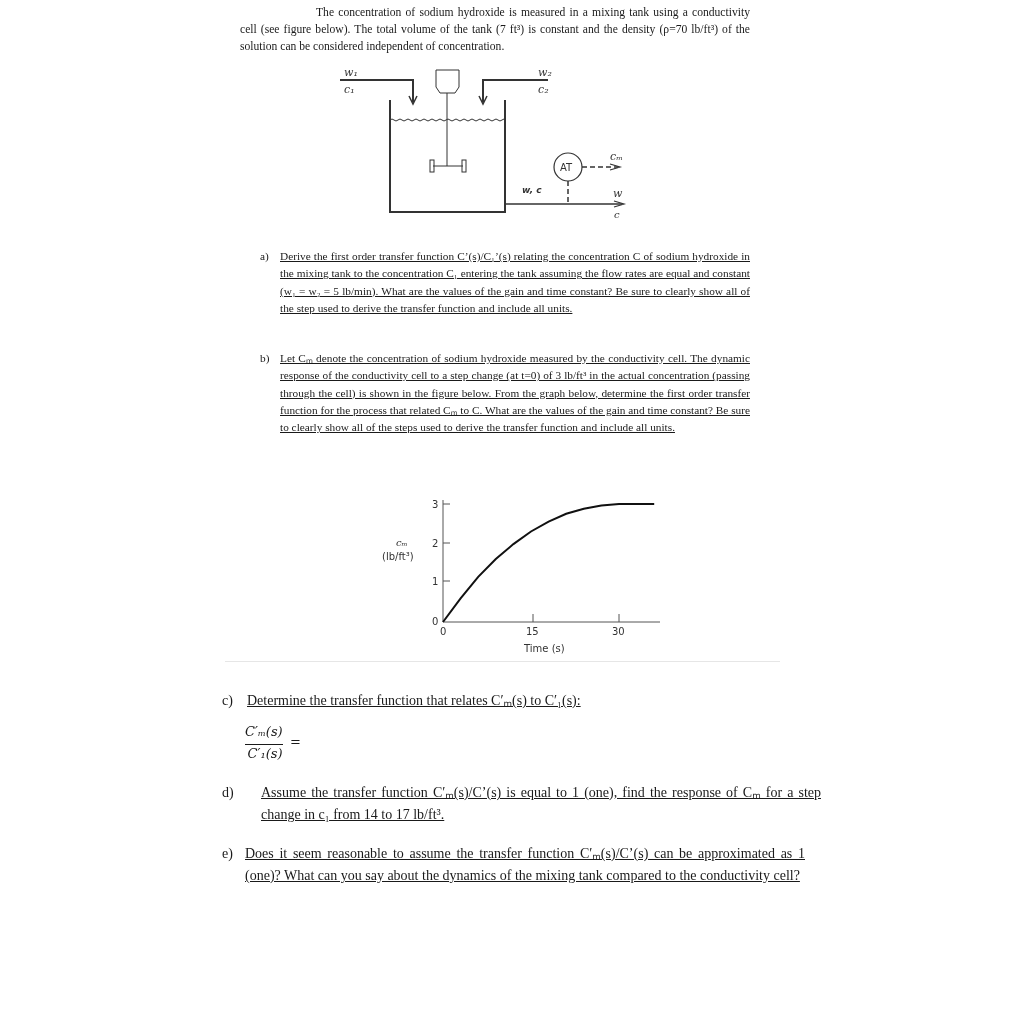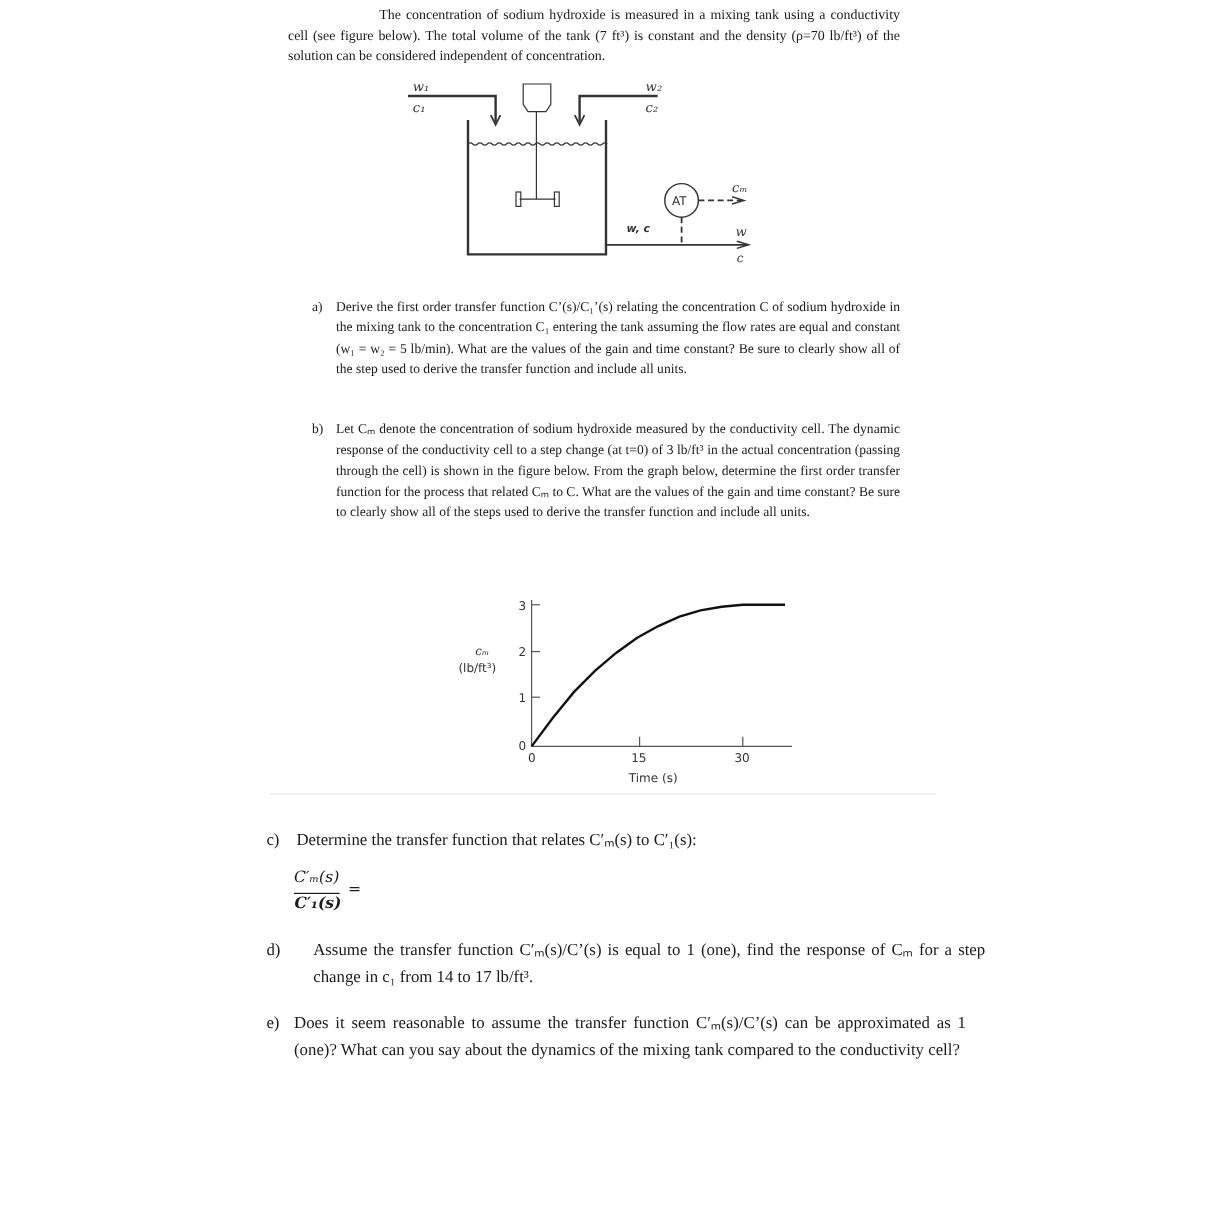--- a/index.html
+++ b/index.html
@@ -3,36 +3,36 @@
 <meta charset="utf-8">
 <style>
   html, body { margin:0; padding:0; background:#ffffff; }
   body { width:1024px; height:1024px; position:relative; overflow:hidden;
          font-family:"Liberation Serif", serif; color:#1a1a1a; }
   .block { position:absolute; font-size:11.6px; line-height:17px; text-align:justify; }
   .intro { left:240px; top:4px; width:510px; }
   .intro .indent { display:inline-block; width:76px; }
   .q { position:absolute; }
   .q .lbl { position:absolute; left:0; top:0; }
-  .q .body { position:absolute; left:0; top:0; text-align:justify; }
+  .q .body { position:absolute; left:0; top:0; text-align:justify;text-decoration:underline; }
   .qa { left:260px; top:248px; width:490px; font-size:11.3px; line-height:17.3px; }
   .qa .body { left:20px; width:470px; }
   .qb { left:260px; top:350px; width:490px; font-size:11.3px; line-height:17.3px; }
   .qb .body { left:20px; width:470px; }
   .qc, .qd, .qe { left:222px; font-size:14px; line-height:22px; font-family:"Liberation Serif", serif; }
   .qc { top:690px; width:560px; }
   .qc .body { left:25px; width:540px; }
   .qd { top:782px; width:580px; }
   .qd .body { left:23px; width:560px;margin-left:16px; }
   .qe { top:843px; width:580px; }
   .qe .body { left:23px; width:560px; }
   .frac { position:absolute; left:245px; top:724px; font-family:"DejaVu Serif", serif; font-style:italic; font-size:13px; }
   .frac .num { position:absolute; left:0; top:0; width:40px; text-align:left; }
   .frac .bar { position:absolute; left:0; top:20px; width:38px; height:1px; background:#1a1a1a; }
-  .frac .den { position:absolute; left:0; top:22px; width:40px; text-align:center;font-weight:bold; }
+  .frac .den { position:absolute; left:0; top:22px; width:40px; text-align:center; }
   .frac .eq { position:absolute; left:45px; top:10px; font-style:normal; }
   .sep { position:absolute; left:225px; top:661px; width:555px; height:1px; background:#e6e6e6; }
   svg { position:absolute; left:0; top:0; }
   .dtext { font-family:"DejaVu Serif", serif; font-style:italic; fill:#333; }
   .stext { font-family:"DejaVu Sans", sans-serif; fill:#333; }
 </style>
 </head>
 <body>
 
 <div class="block intro">

